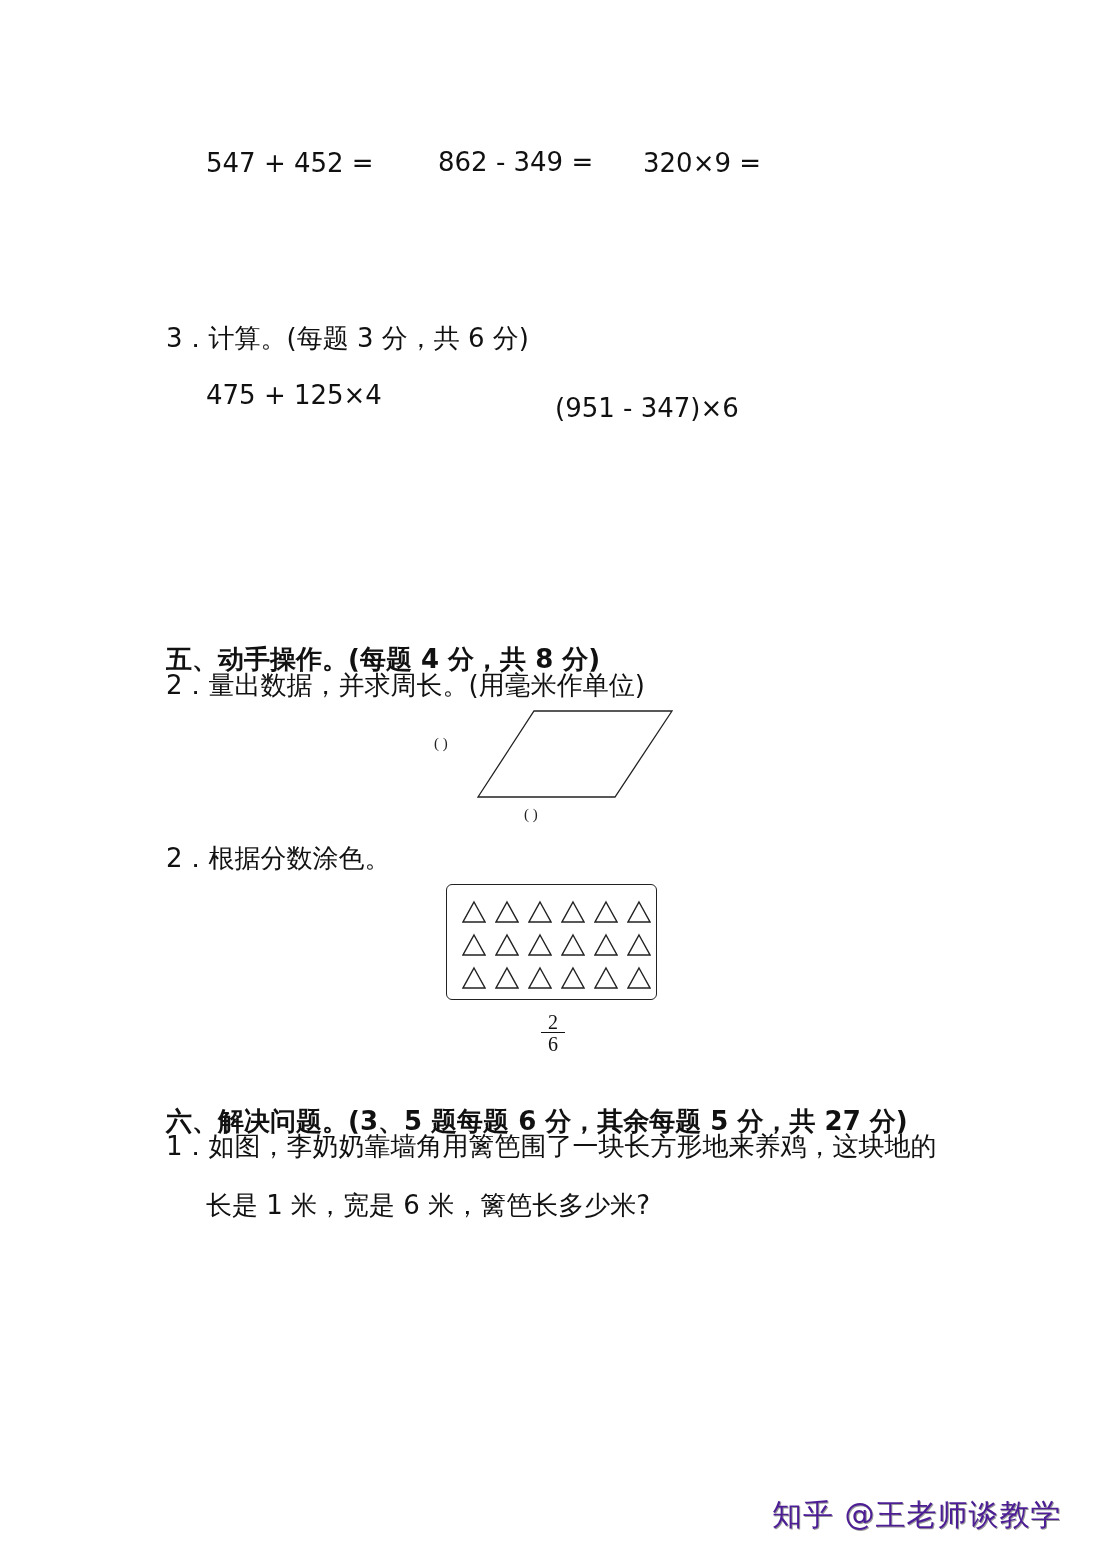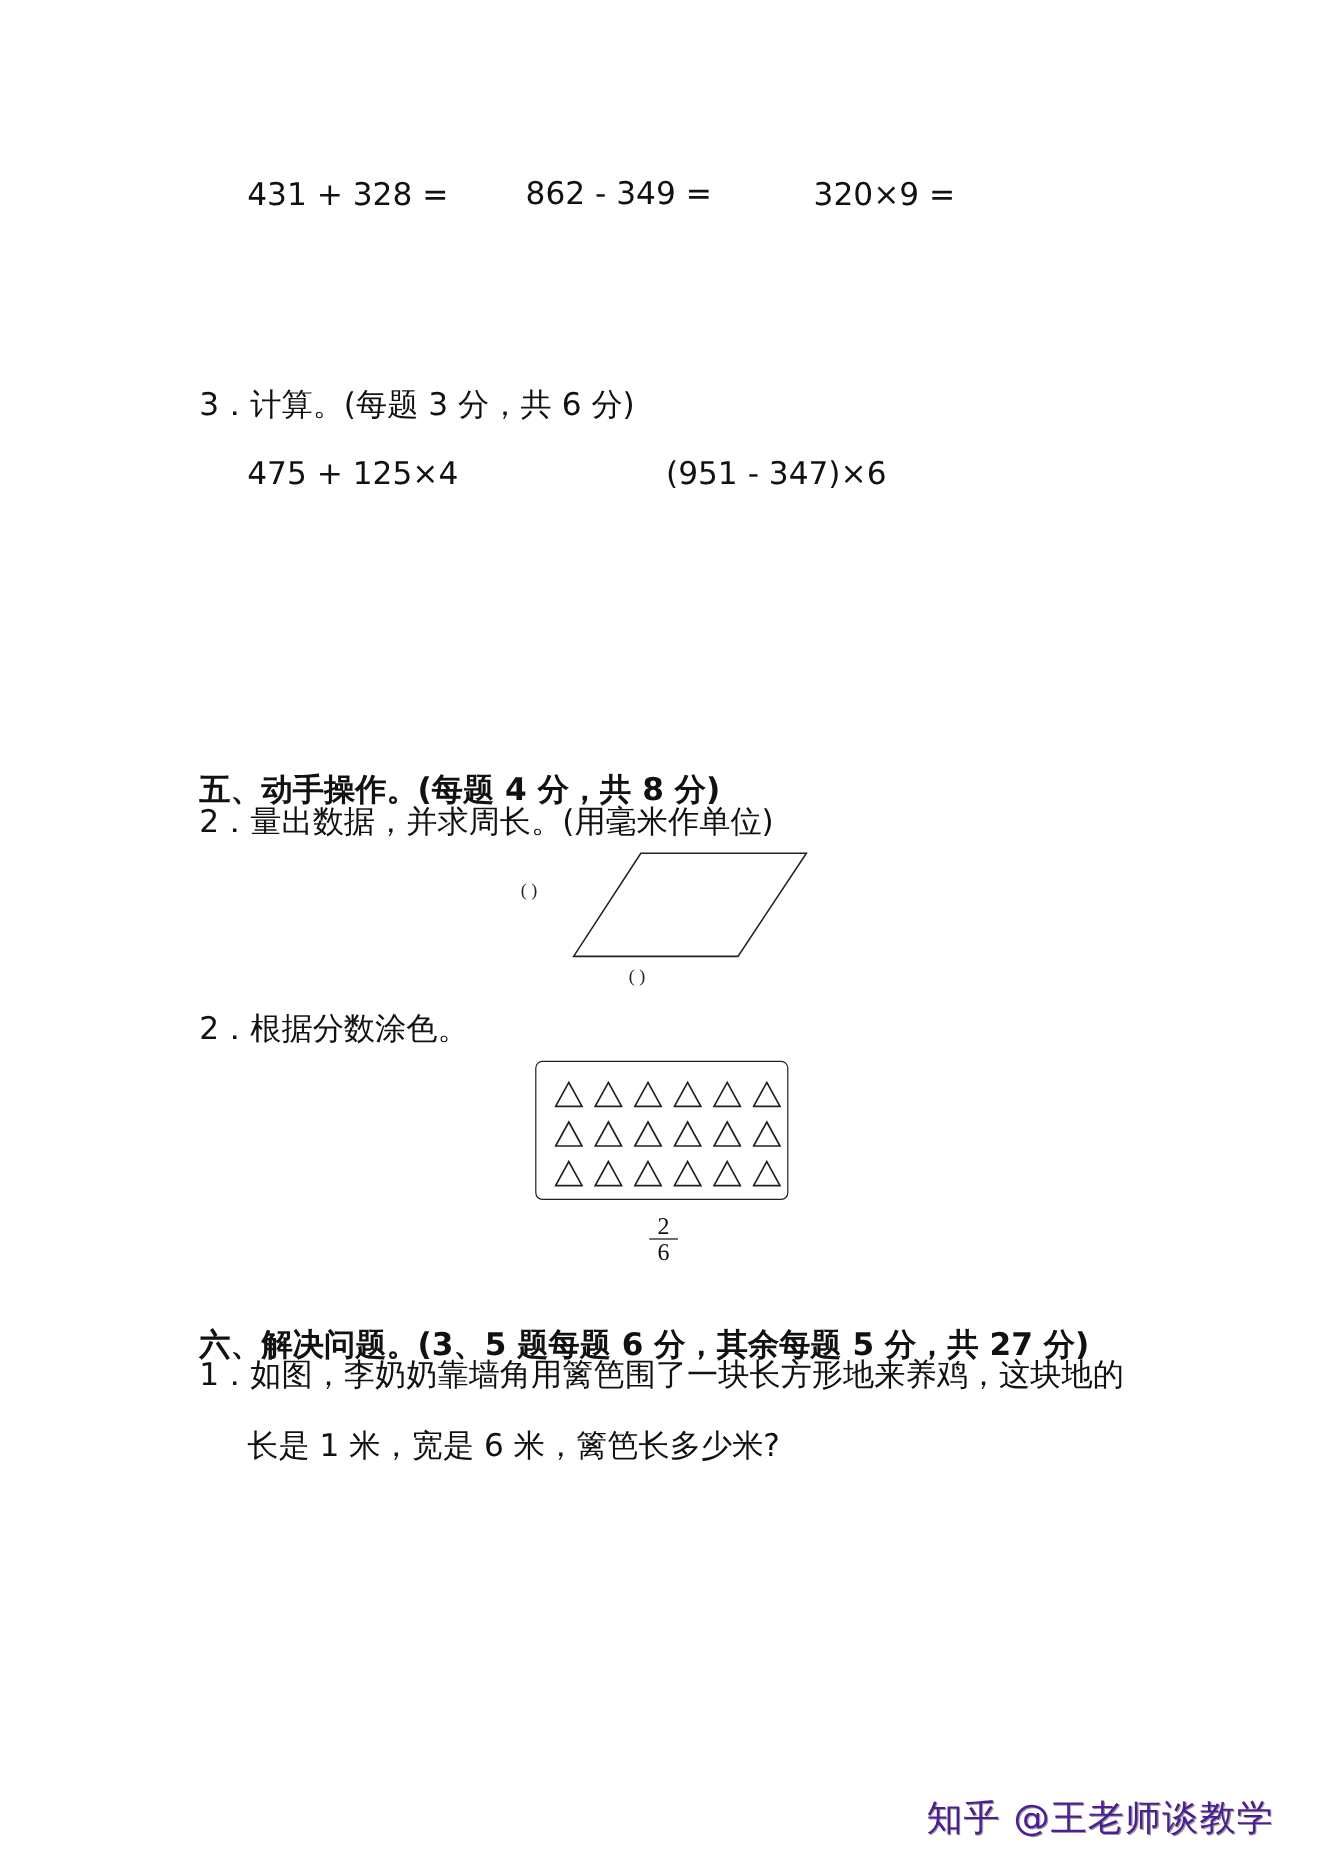--- a/index.html
+++ b/index.html
@@ -15,27 +15,27 @@
     .tri-box { border: 1.5px solid #222; border-radius: 6px; background: #fff; }
     .tri-grid { display: grid; grid-template-columns: repeat(6, 33px); grid-auto-rows: 33px;
       padding: 10px 0 0 10px; }
     .tri { width: 33px; height: 33px; display: flex; align-items: center; justify-content: center; }
     .watermark { font-size: 30px; color: #4c1d95; letter-spacing: 1px;
       text-shadow: 1px 1px 0 #9a9a9a; }
   </style>
 </head>
 <body>
 
-<div class="abs txt" style="left:206px; top:147px;">431 + 328 =</div>
+<div class="abs txt" style="left:206px; top:147px;">547 + 452 =</div>
 <div class="abs txt" style="left:438px; top:146px;">862 - 349 =</div>
-<div class="abs txt" style="left:678px; top:147px;">320×9 =</div>
+<div class="abs txt" style="left:643px; top:147px;">320×9 =</div>
 
 <div class="abs txt" style="left:166px; top:322px;">3．计算。(每题 3 分，共 6 分)</div>
 <div class="abs txt" style="left:206px; top:379px;">475 + 125×4</div>
-<div class="abs txt" style="left:555px; top:379px;">(951 - 347)×6</div>
+<div class="abs txt" style="left:555px; top:392px;">(951 - 347)×6</div>
 
 <div class="abs txt bold" style="left:166px; top:610px;">五、动手操作。(每题 4 分，共 8 分)</div>
 <div class="abs txt" style="left:166px; top:669px;">2．量出数据，并求周长。(用毫米作单位)</div>
 
 <svg class="abs" style="left:470px; top:705px;" width="210" height="100">
   <polygon points="64,6 202,6 145,92 8,92" fill="none" stroke="#222" stroke-width="1.3"></polygon>
 </svg>
 <div class="abs paren" style="left:434px; top:735px;">(          )</div>
 <div class="abs paren" style="left:524px; top:806px;">(          )</div>
 

